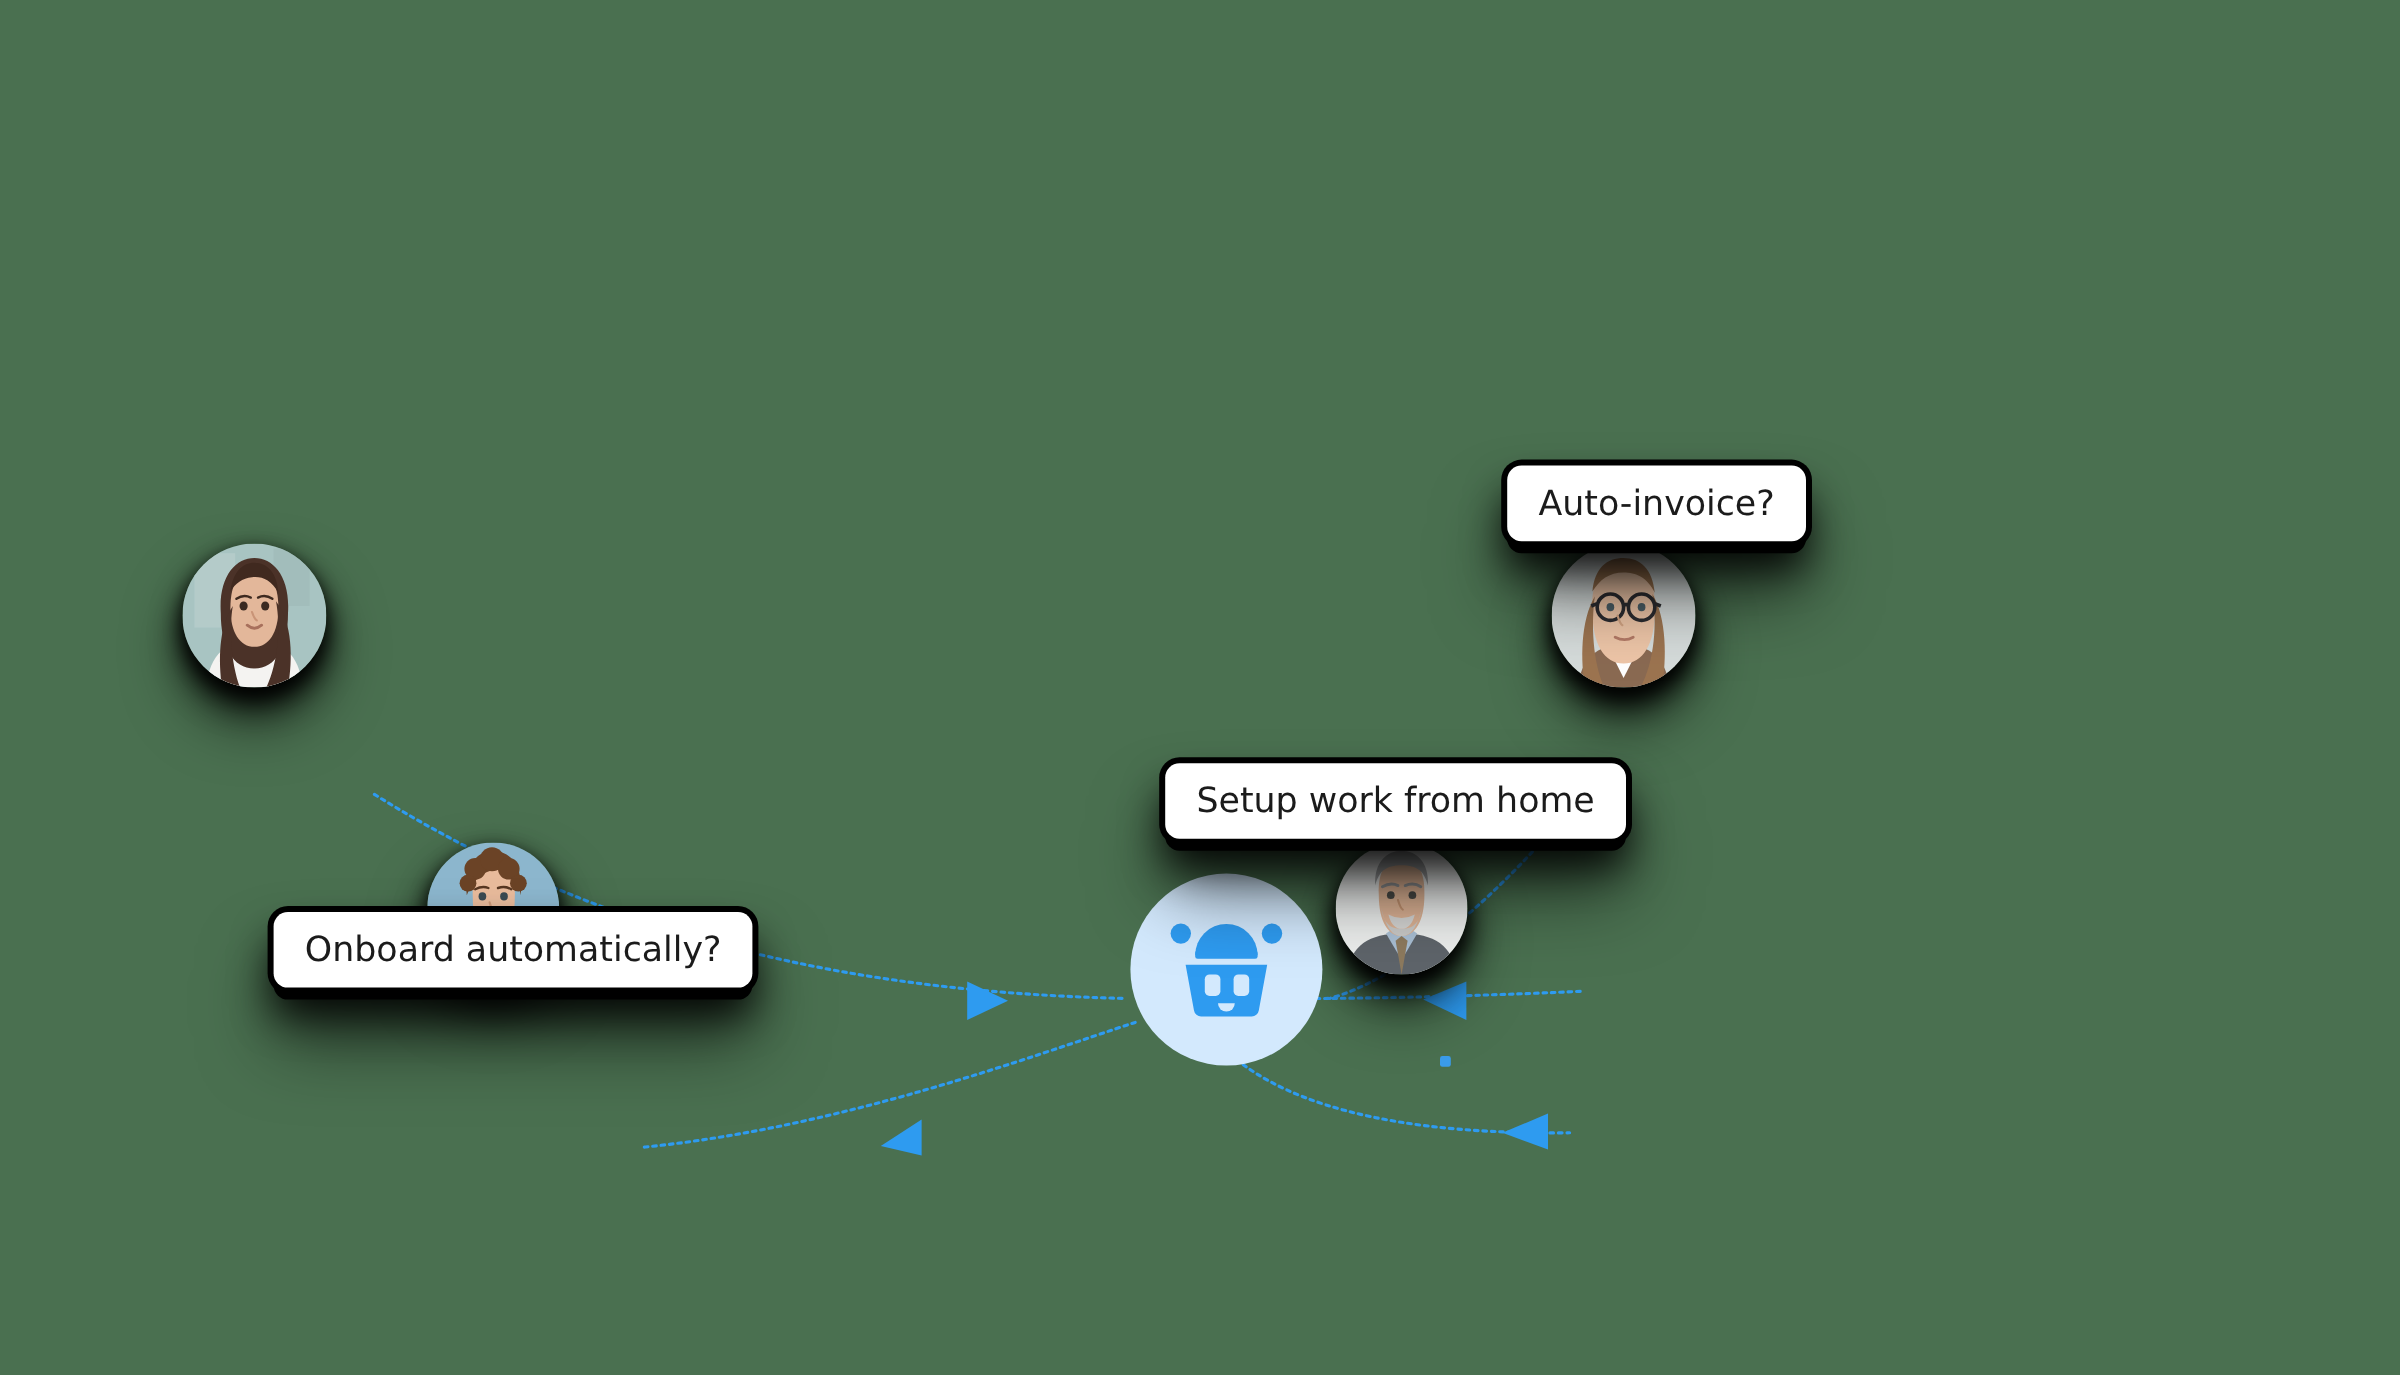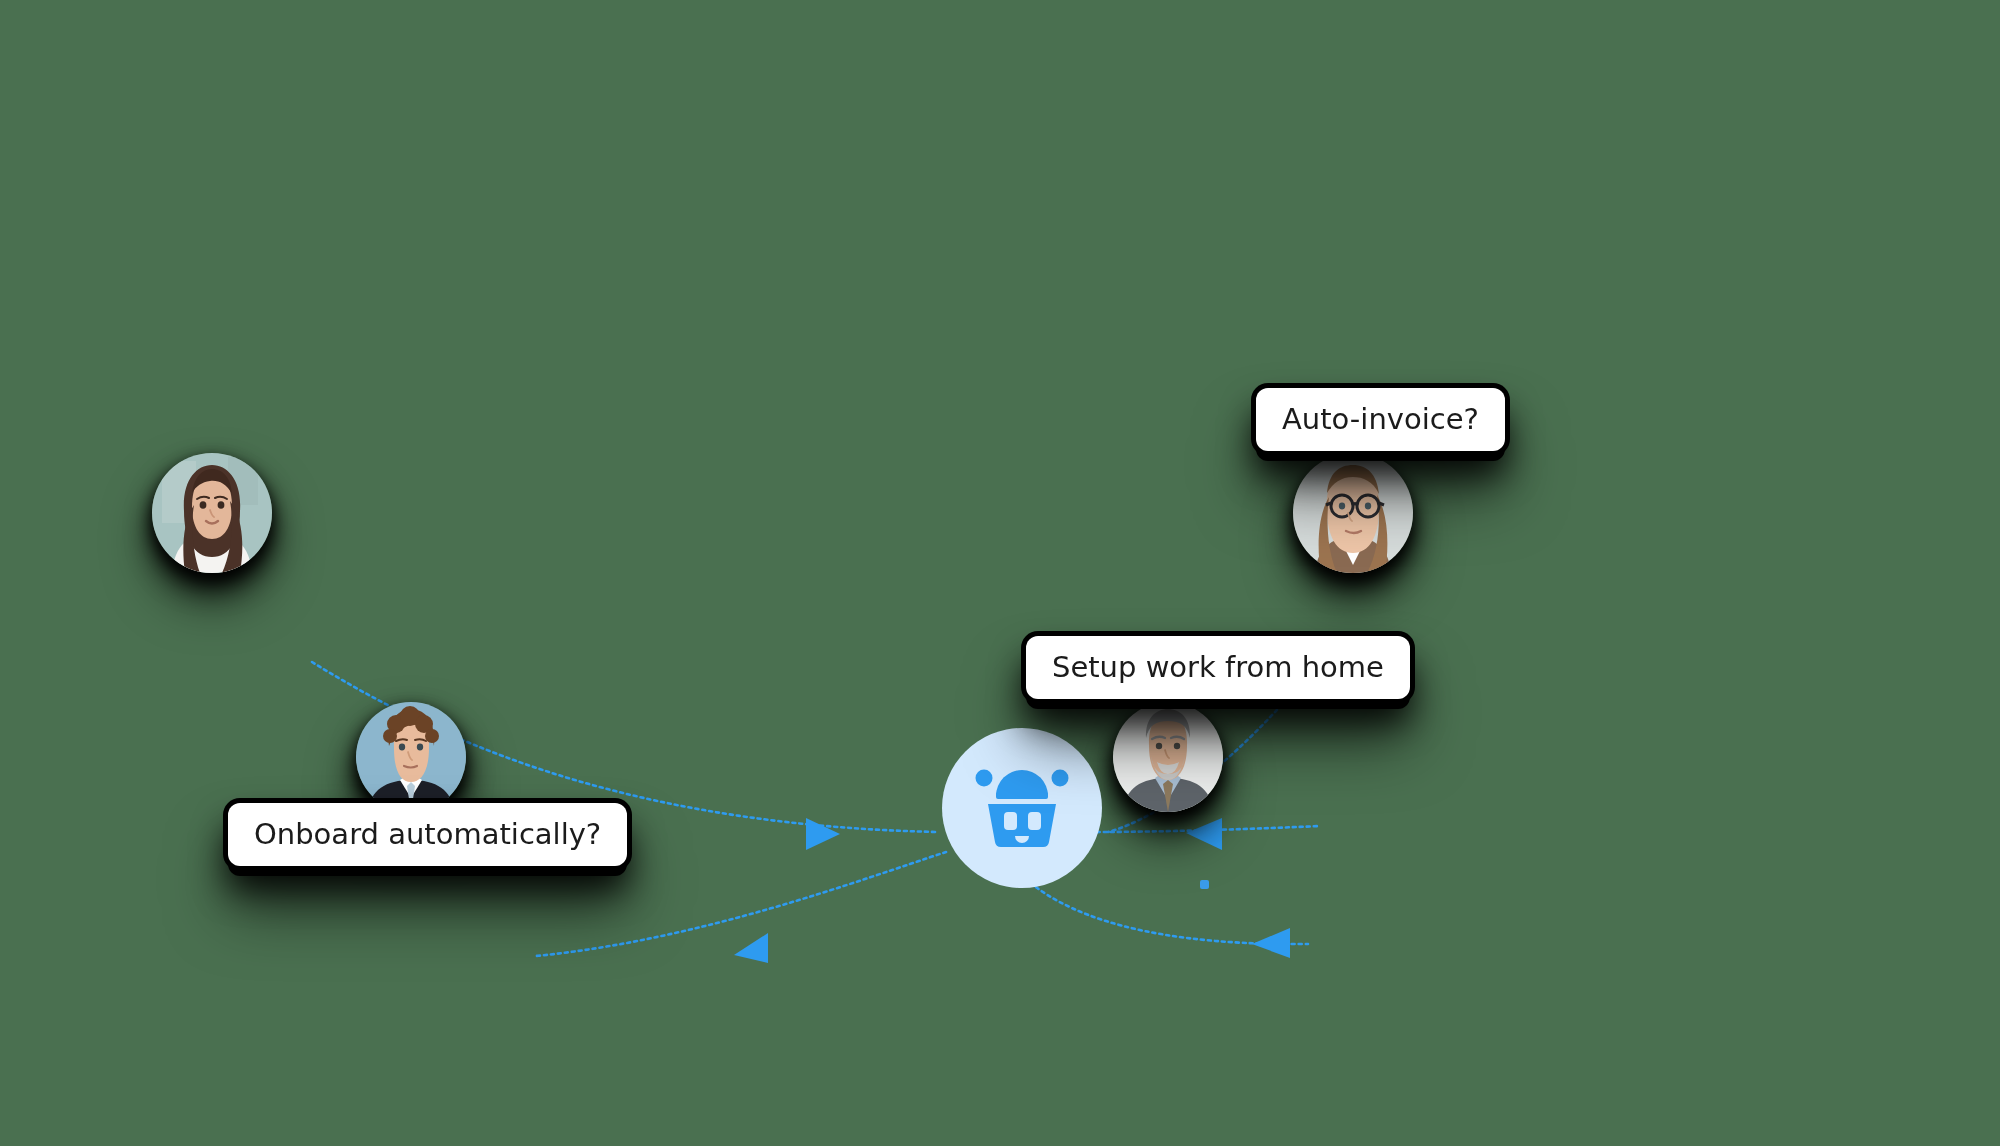--- a/index.html
+++ b/index.html
@@ -150,21 +150,21 @@
       <ellipse cx="69" cy="52" rx="3.4" ry="3.8" fill="#3a2a22"></ellipse>
       <path d="M45 46 q6 -4 12 -1" stroke="#3e2a20" stroke-width="2" fill="none" stroke-linecap="round"></path>
       <path d="M63 45 q6 -3 12 1" stroke="#3e2a20" stroke-width="2" fill="none" stroke-linecap="round"></path>
       <path d="M54 68 q6 5 12 0" stroke="#a8705c" stroke-width="2.4" fill="none" stroke-linecap="round"></path>
       <path d="M58 57 q2 6 4 7" stroke="#c99477" stroke-width="1.8" fill="none" stroke-linecap="round"></path>
       <path d="M78 48 C92 66 92 96 88 120 L70 120 C80 98 82 70 78 48 z" fill="#4b3228"></path>
       <path d="M42 52 C30 70 30 98 33 120 L48 120 C40 98 39 70 42 52 z" fill="#4b3228"></path>
     </svg>
   </div>
 
-  <div class="bubble" style="left:228px; top:803px;">Onboard automatically?</div>
+  <div class="bubble" style="left:228px; top:760px;">Onboard automatically?</div>
   <div class="avatar" style="left:356px; top:702px; width:110px; height:110px;">
     <svg viewBox="0 0 110 110">
       <rect width="110" height="110" fill="#8cb6cd"></rect>
       <path d="M12 110 C14 88 30 78 55 78 C80 78 96 88 98 110 z" fill="#1d2028"></path>
       <path d="M44 78 L55 96 L66 78 L60 74 H50 z" fill="#ffffff"></path>
       <path d="M51 84 L55 110 L59 84 L55 80 z" fill="#b9cfdd"></path>
       <path d="M38 46 C37 24 45 13 55 13 C66 13 74 24 73 46 C73 68 66 80 55 80 C44 80 38 68 38 46 z" fill="#e8bb9c"></path>
       <path d="M33 44 C30 20 42 6 56 7 C70 8 80 20 78 44 C76 32 72 26 66 24 C58 21 48 24 42 30 C38 34 35 38 33 44 z" fill="#6b4326"></path>
       <circle cx="40" cy="22" r="9" fill="#6b4326"></circle>
       <circle cx="54" cy="14" r="10" fill="#6b4326"></circle>
@@ -197,21 +197,21 @@
         <path d="M38 50 L33 52"></path>
         <path d="M86 50 L91 52"></path>
       </g>
       <ellipse cx="49" cy="53" rx="3.2" ry="3.4" fill="#4b5e66"></ellipse>
       <ellipse cx="75" cy="53" rx="3.2" ry="3.4" fill="#4b5e66"></ellipse>
       <path d="M55 60 q2 7 4 8" stroke="#d3a483" stroke-width="1.8" fill="none" stroke-linecap="round"></path>
       <path d="M53 78 q8 4 15 0" stroke="#b37a66" stroke-width="2.4" fill="none" stroke-linecap="round"></path>
     </svg>
   </div>
 
-  <div class="bubble" style="left:1026px; top:636px;">Setup work from home</div>
+  <div class="bubble" style="left:971px; top:636px;">Setup work from home</div>
   <div class="avatar" style="left:1113px; top:702px; width:110px; height:110px;">
     <svg viewBox="0 0 110 110">
       <rect width="110" height="110" fill="#eceeed"></rect>
       <path d="M10 110 C12 86 28 76 55 76 C82 76 98 86 100 110 z" fill="#5e646a"></path>
       <path d="M42 76 L55 98 L68 76 L62 72 H48 z" fill="#a9bfd4"></path>
       <path d="M50 82 L55 110 L60 82 L55 78 z" fill="#8d7a5e"></path>
       <path d="M36 44 C35 22 44 12 55 12 C66 12 75 22 74 44 C74 66 66 78 55 78 C44 78 36 66 36 44 z" fill="#dcb294"></path>
       <path d="M33 36 C32 16 43 7 55 7 C67 7 78 16 77 36 C74 24 68 19 55 19 C42 19 36 24 33 36 z" fill="#a3a5a6"></path>
       <path d="M38 54 C42 72 48 78 55 78 C62 78 68 72 72 54 C70 68 64 72 55 72 C46 72 40 68 38 54 z" fill="#c9c9c7"></path>
       <path d="M44 60 q11 6 22 0 q-3 12 -11 12 q-8 0 -11 -12 z" fill="#d4d4d2"></path>

